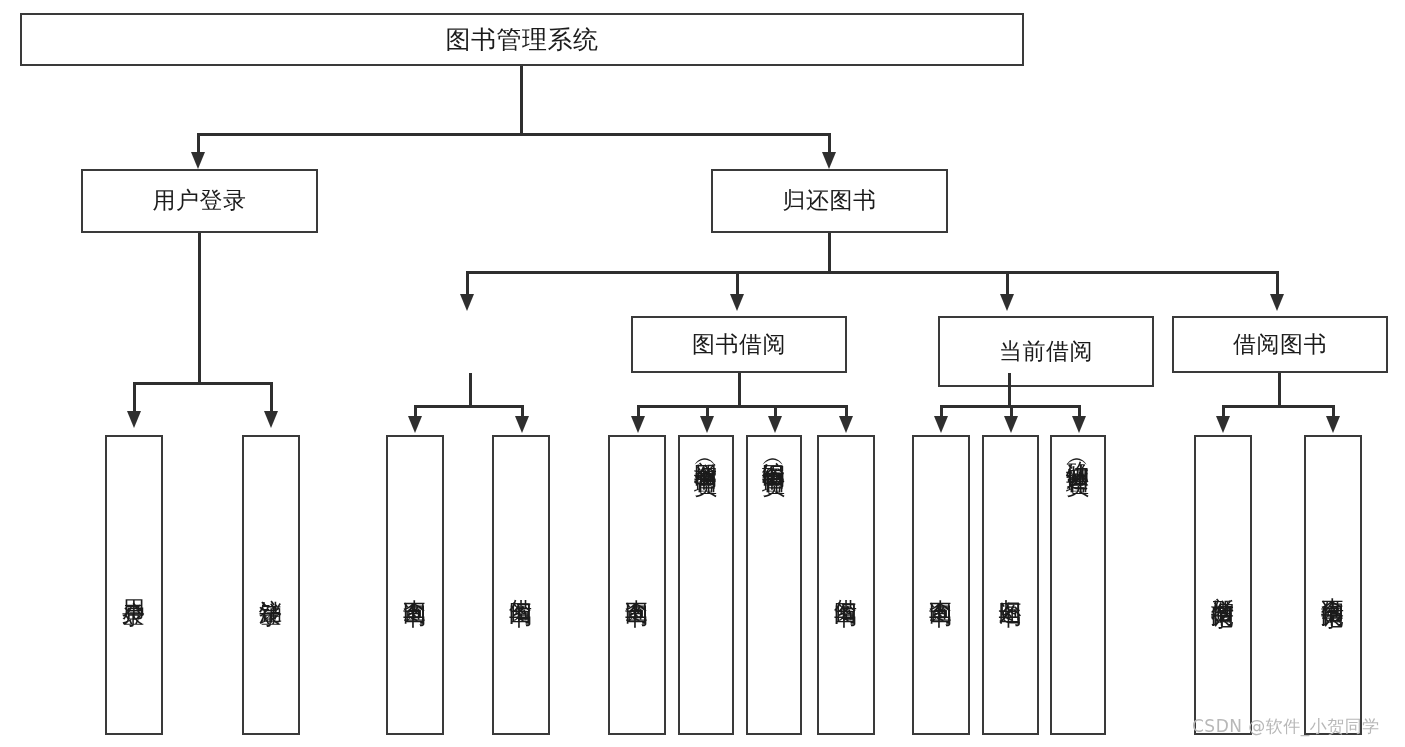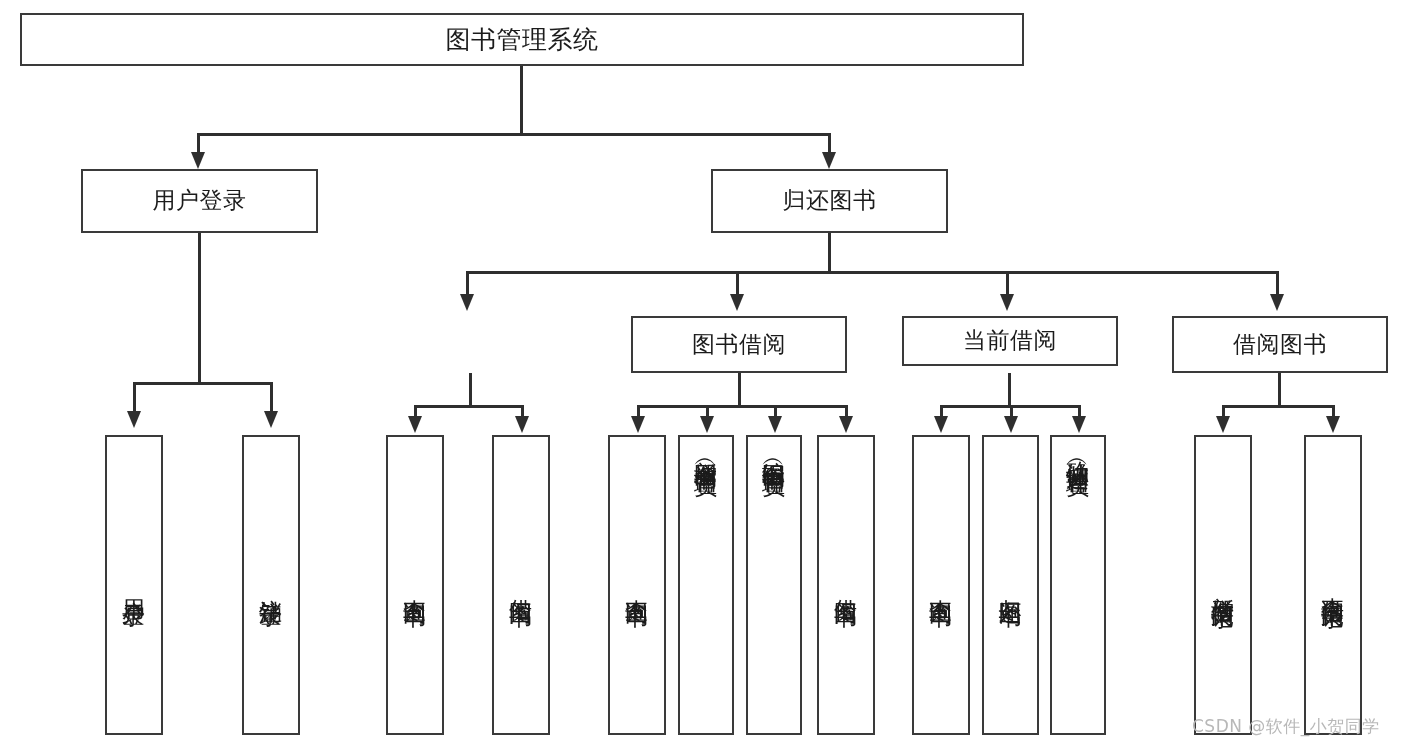--- a/index.html
+++ b/index.html
@@ -127,21 +127,21 @@
   <div class="arrow" style="left:1000px; top:294px;"></div>
 
   <div class="ln vline" style="left:1276px; top:271px; height:24px;"></div>
   <div class="arrow" style="left:1270px; top:294px;"></div>
 
 
   <div class="node h" style="left:631px; top:316px; width:216px; height:57px;">
     <span class="label">图书借阅</span>
   </div>
 
-  <div class="node h" style="left:902px; top:316px; width:216px; height:50px;">
+  <div class="node h" style="left:938px; top:316px; width:216px; height:71px;">
     <span class="label">当前借阅</span>
   </div>
 
   <div class="node h" style="left:1172px; top:316px; width:216px; height:57px;">
     <span class="label">借阅图书</span>
   </div>
 
   <div class="ln vline" style="left:469px; top:373px; height:32px;"></div>
   <div class="ln hline" style="left:414px; top:405px; width:110px;"></div>
   <div class="ln vline" style="left:414px; top:405px; height:13px;"></div>

